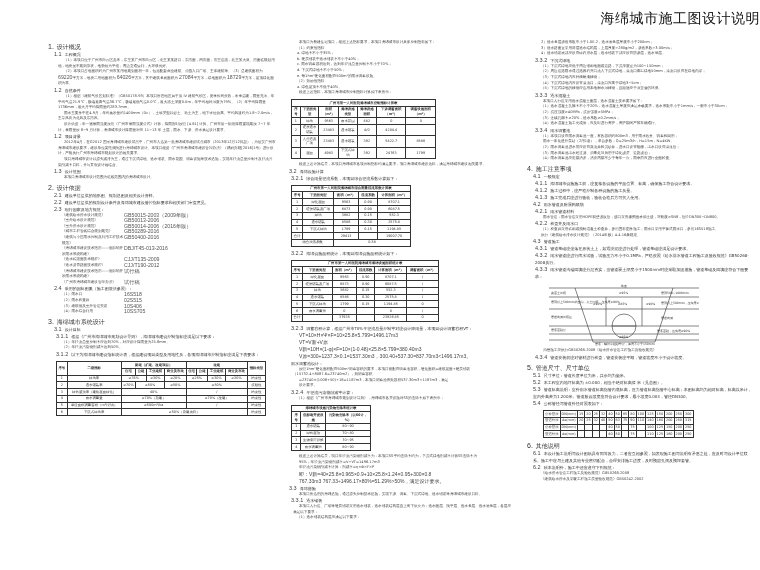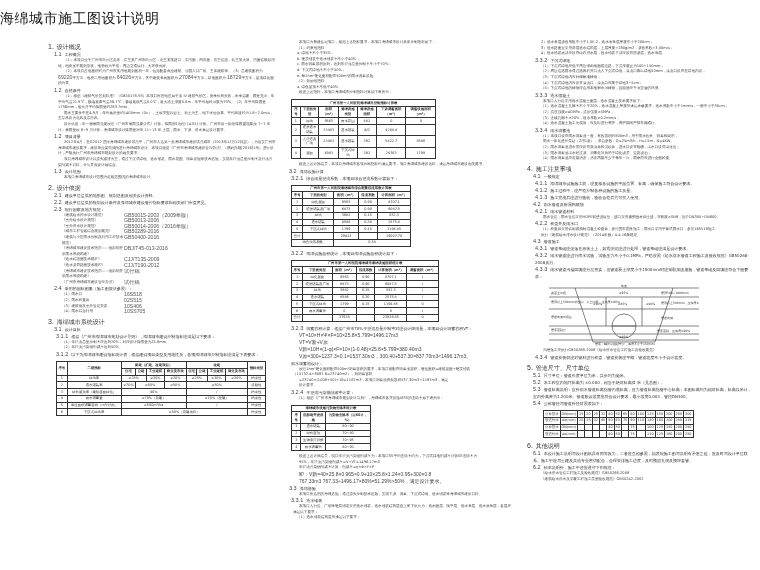--- a/index.html
+++ b/index.html
@@ -1,18 +1,18 @@
 <!DOCTYPE html>
 <html><head>
 <meta charset="utf-8">
 <style>
   * { box-sizing: border-box; margin: 0; padding: 0; }
   html, body { width: 760px; height: 570px; background: #ffffff; overflow: hidden; }
   body { font-family: "DejaVu Sans", sans-serif; color: #222; position: relative; }
-  .title { position: absolute; top: 10px; left: 0; width: 760px; text-align: left; font-size: 14px; color: #111; letter-spacing: 0.5px; }
+  .title { position: absolute; top: 10px; left: 0; width: 760px; text-align: right; font-size: 14px; color: #111; letter-spacing: 0.5px; }
   .col { position: absolute; top: 40px; font-size: 3.6px; line-height: 5.6px; color: #333; }
   .col.c1 { left: 48px; width: 228px; }
   .col.c2 { left: 283px; width: 230px; }
   .col.c3 { left: 527px; width: 225px; }
   .h1 { font-size: 6px; line-height: 9px; color: #333; margin-top: 2px; }
   .h1 .n { font-family: "Liberation Sans", sans-serif; font-size: 7px; margin-right: 3px; }
   .h2 { font-size: 4px; line-height: 7px; padding-left: 6px; color: #333; }
   .h2 .n, .h3 .n { font-family: "Liberation Sans", sans-serif; font-size: 5.5px; margin-right: 3px; color: #444; }
   .h3 { font-size: 4px; line-height: 7px; padding-left: 8px; }
   .p { padding-left: 10px; text-indent: 6px; color: #444; }

